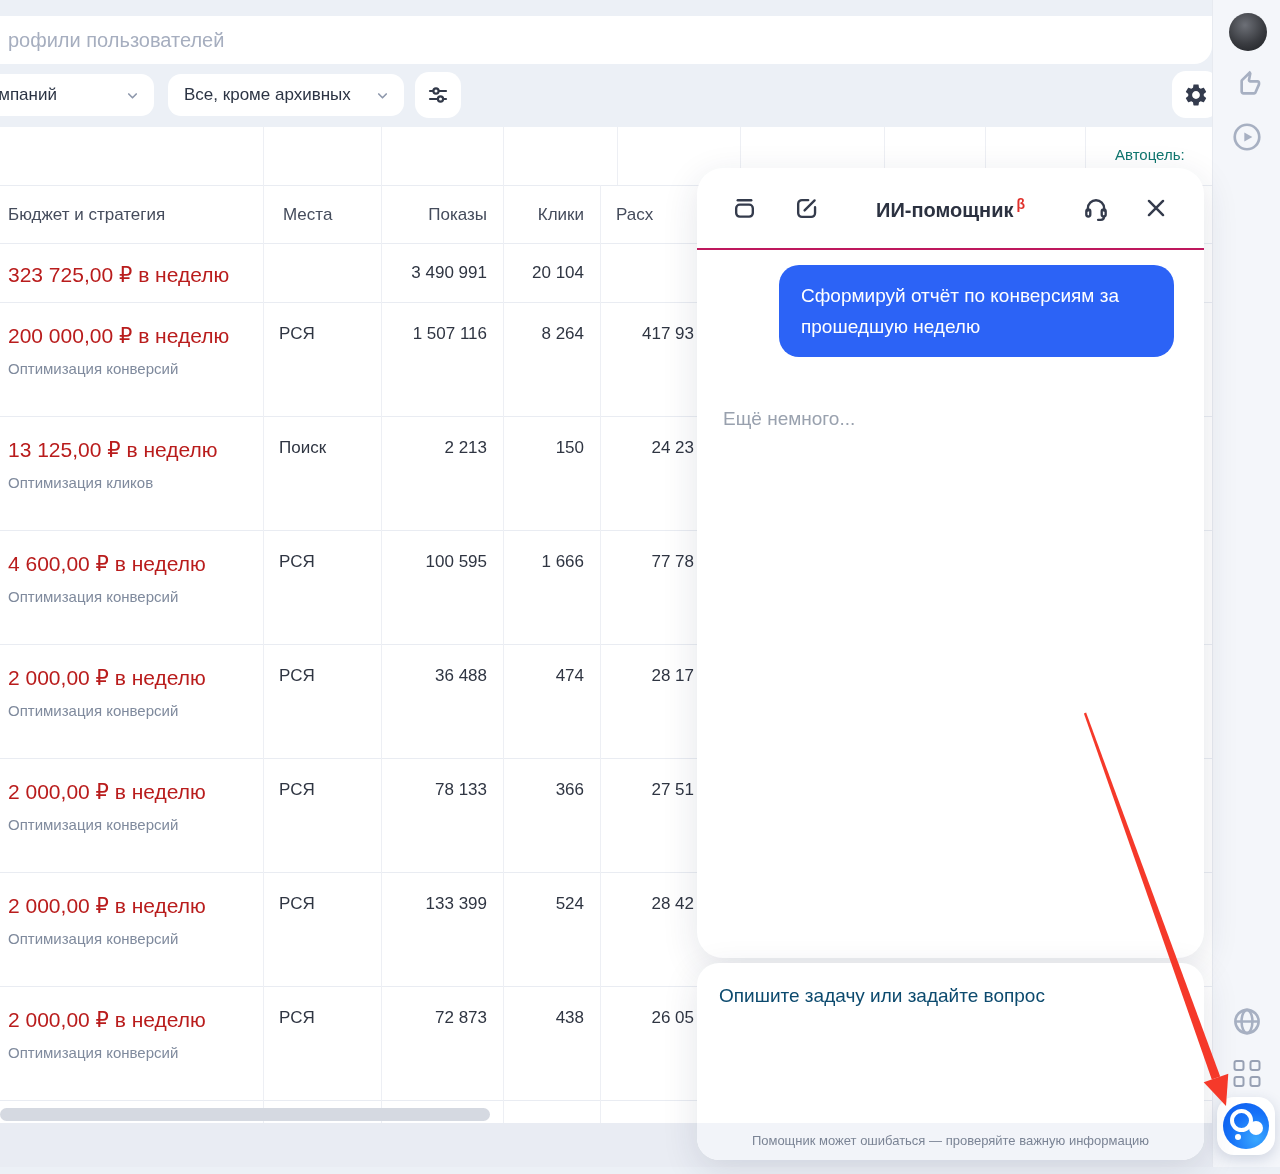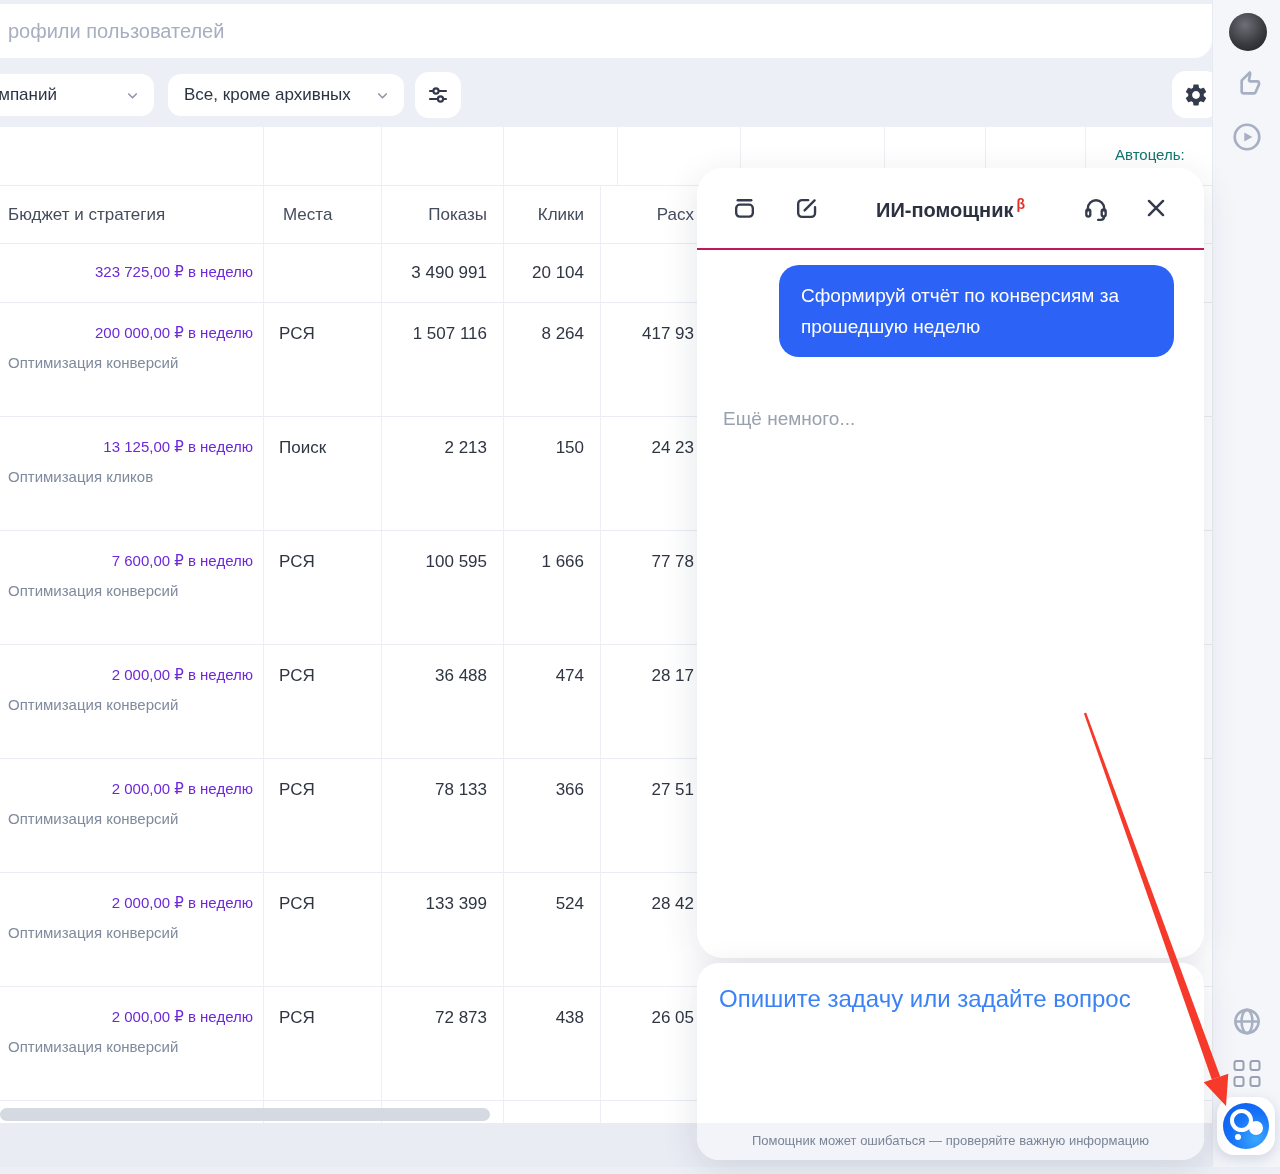--- a/index.html
+++ b/index.html
@@ -1,20 +1,20 @@
 <!DOCTYPE html>
 <html><head>
 <meta charset="utf-8">
 <style>
   html,body{margin:0;padding:0;}
   body{font-family:"Liberation Sans","DejaVu Sans",sans-serif;-webkit-font-smoothing:antialiased;}
   .page{position:relative;width:1280px;height:1174px;background:#ecf0f6;overflow:hidden;}
 
   
-  .topbar{position:absolute;left:0;top:4px;width:1212px;height:54px;background:#fff;
+  .topbar{position:absolute;left:0;top:16px;width:1212px;height:48px;background:#fff;
           border-radius:0 0 18px 0;display:flex;align-items:center;z-index:2;}
   .search-ph{margin-left:8px;font-size:20px;color:#a6aebf;}
 
   
   .pill{position:absolute;top:74px;height:42px;background:#fff;border-radius:13px;
         display:flex;align-items:center;justify-content:space-between;gap:12px;
         padding:0 14px 0 16px;box-sizing:border-box;font-size:17px;color:#2c3444;font-weight:500;z-index:2;cursor:pointer;}
   .pill1{left:-52px;width:206px;}
   .pill2{left:168px;width:236px;}
   .icon-btn{position:absolute;background:#fff;border-radius:14px;display:flex;align-items:center;justify-content:center;z-index:2;cursor:pointer;}
@@ -28,27 +28,27 @@
   .vl.g{height:58px;}
   .vl.m{top:58px;height:938px;}
   .group-label{position:absolute;left:1115px;top:19px;font-size:15px;color:#0f766e;}
   .thead,.trow{display:grid;grid-template-columns:263px 118px 122px 97px 142px 1fr;
                border-bottom:1px solid #e9ecf2;box-sizing:border-box;}
   .thead{height:58px;font-size:17px;color:#454c5c;}
   .h-cell{padding-top:19px;box-sizing:border-box;}
   .h-budget{padding-left:8px;}
   .h-places{padding-left:20px;}
   .h-num{text-align:right;padding-right:16px;}
-  .h-cost{text-align:right;padding-right:48px;}
+  .h-cost{text-align:left;padding-right:48px;padding-left:16px;}
   .trow{height:114px;position:relative;}
   .trow.single{height:59px;}
   .cell{box-sizing:border-box;font-size:17px;color:#2f3542;}
   .c-budget{padding:21px 10px 0 8px;}
   .trow.single .c-budget{padding-top:19px;}
-  .budget{font-size:15px;color:#6d28d9;text-align:right;}
+  .budget{font-size:21px;color:#b91c1c;}
   .strategy{margin-top:12px;font-size:15px;color:#7f8a9d;}
   .c-places{padding:21px 0 0 16px;}
   .c-num{text-align:right;padding-top:21px;padding-right:16px;}
   .c-cost{padding-right:48px;}
   .trow.single .c-places,.trow.single .c-num{padding-top:19px;}
 
   
   .hscroll{position:absolute;left:0;top:1108px;width:490px;height:13px;border-radius:7px;background:#d5d9e1;z-index:4;cursor:pointer;}
   .footer-band{position:absolute;left:0;top:1123px;width:1212px;height:44px;background:#e9ecf3;z-index:3;}
 
@@ -72,21 +72,21 @@
   .cardA{left:697px;top:168px;width:507px;height:790px;border-radius:26px;}
   .panel-header{position:relative;height:80px;border-bottom:2px solid #be185d;}
   .ph-ic{position:absolute;top:27px;cursor:pointer;display:flex;}
   .panel-title{position:absolute;top:28px;left:0;width:100%;text-align:center;font-size:20px;font-weight:700;color:#2b3140;}
   .beta{font-size:14px;color:#e0302b;font-weight:700;vertical-align:super;margin-left:3px;}
   .bubble{position:absolute;left:82px;top:97px;width:395px;box-sizing:border-box;background:#2c63f6;color:#fff;
           border-radius:20px;padding:15px 22px;font-size:19px;line-height:31px;font-weight:500;}
   .status{position:absolute;left:26px;top:240px;font-size:19px;color:#99a1ae;}
   .cardB{left:697px;top:963px;width:507px;height:197px;border-radius:22px;overflow:hidden;}
   .input-area{position:absolute;left:0;top:0;width:100%;height:160px;cursor:text;}
-  .input-ph{position:absolute;left:22px;top:22px;font-size:24px;color:#3b82f6;}
+  .input-ph{position:absolute;left:22px;top:22px;font-size:19px;color:#0c4a6e;}
   .disclaimer{position:absolute;left:0;bottom:0;width:100%;height:37px;background:#f2f4f9;
               font-size:13px;color:#7b8495;text-align:center;line-height:35px;}
 
   .arrow-svg{position:absolute;left:0;top:0;z-index:30;pointer-events:none;}
   svg{display:block;}
 </style>
 </head>
 <body>
 
 <div class="page">
@@ -180,21 +180,21 @@
       </div>
       <div class="cell c-places">Поиск</div>
       <div class="cell c-num">2 213</div>
       <div class="cell c-num">150</div>
       <div class="cell c-num c-cost">24 23</div>
       <div class="cell"></div>
     </div>
 
     <div class="trow">
       <div class="cell c-budget">
-        <div class="budget">7 600,00 ₽ в неделю</div>
+        <div class="budget">4 600,00 ₽ в неделю</div>
         <div class="strategy">Оптимизация конверсий</div>
       </div>
       <div class="cell c-places">РСЯ</div>
       <div class="cell c-num">100 595</div>
       <div class="cell c-num">1 666</div>
       <div class="cell c-num c-cost">77 78</div>
       <div class="cell"></div>
     </div>
 
     <div class="trow">

